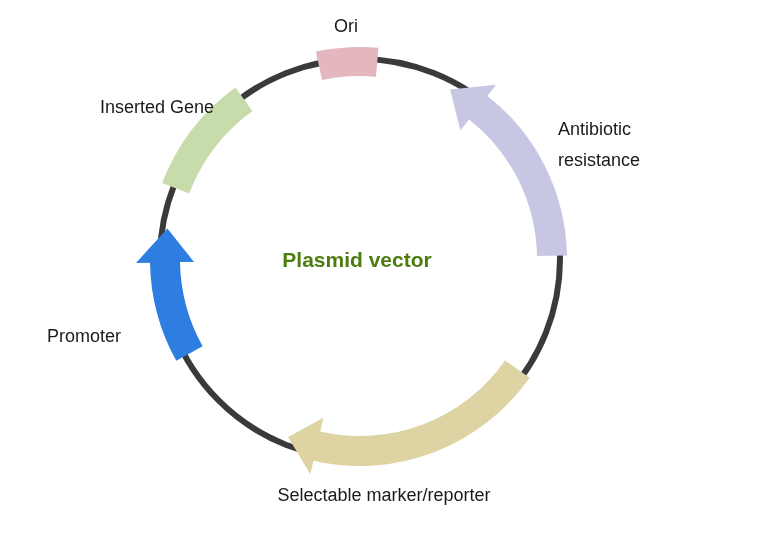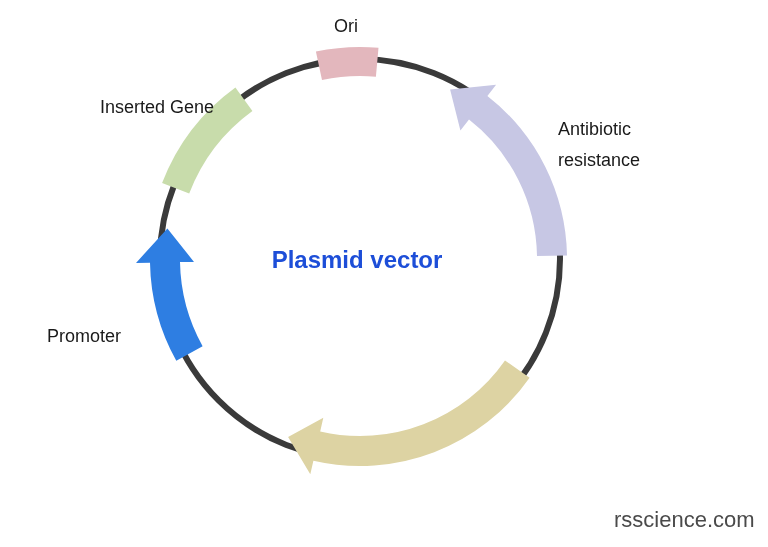--- a/index.html
+++ b/index.html
@@ -21,23 +21,23 @@
   }
   .label-ori { left: 346px; top: 11px; transform: translateX(-50%); white-space: nowrap; }
   .label-inserted-gene { left: 100px; top: 92px; width: 135px; }
   .label-antibiotic { left: 558px; top: 114px; width: 145px; }
   .label-promoter { left: 47px; top: 321px; white-space: nowrap; }
   .label-selectable { left: 384px; top: 480px; transform: translateX(-50%); white-space: nowrap; }
   .diagram-title {
     position: absolute;
     left: 357px; top: 260px;
     transform: translate(-50%, -50%);
-    font-size: 24px;
+    font-size: 21px;
     font-weight: bold;
-    color: #1d4ed8;
+    color: #4d7c0f;
     white-space: nowrap;
   }
   .watermark {
     position: absolute;
     left: 614px; top: 507px;
     font-size: 22px;
     color: #4a4a4a;
     white-space: nowrap;
   }
 </style>
@@ -56,18 +56,18 @@
     </svg>
 
   <div class="seg-label label-ori">Ori</div>
 
   <div class="seg-label label-inserted-gene">Inserted Gene</div>
 
   <div class="seg-label label-antibiotic">Antibiotic resistance</div>
 
   <div class="seg-label label-promoter">Promoter</div>
 
+  <div class="seg-label label-selectable">Selectable marker/reporter</div>
 
   <div class="diagram-title">Plasmid vector</div>
 
-  <div class="watermark">rsscience.com</div>
 
 </div>
 
 </body></html>

